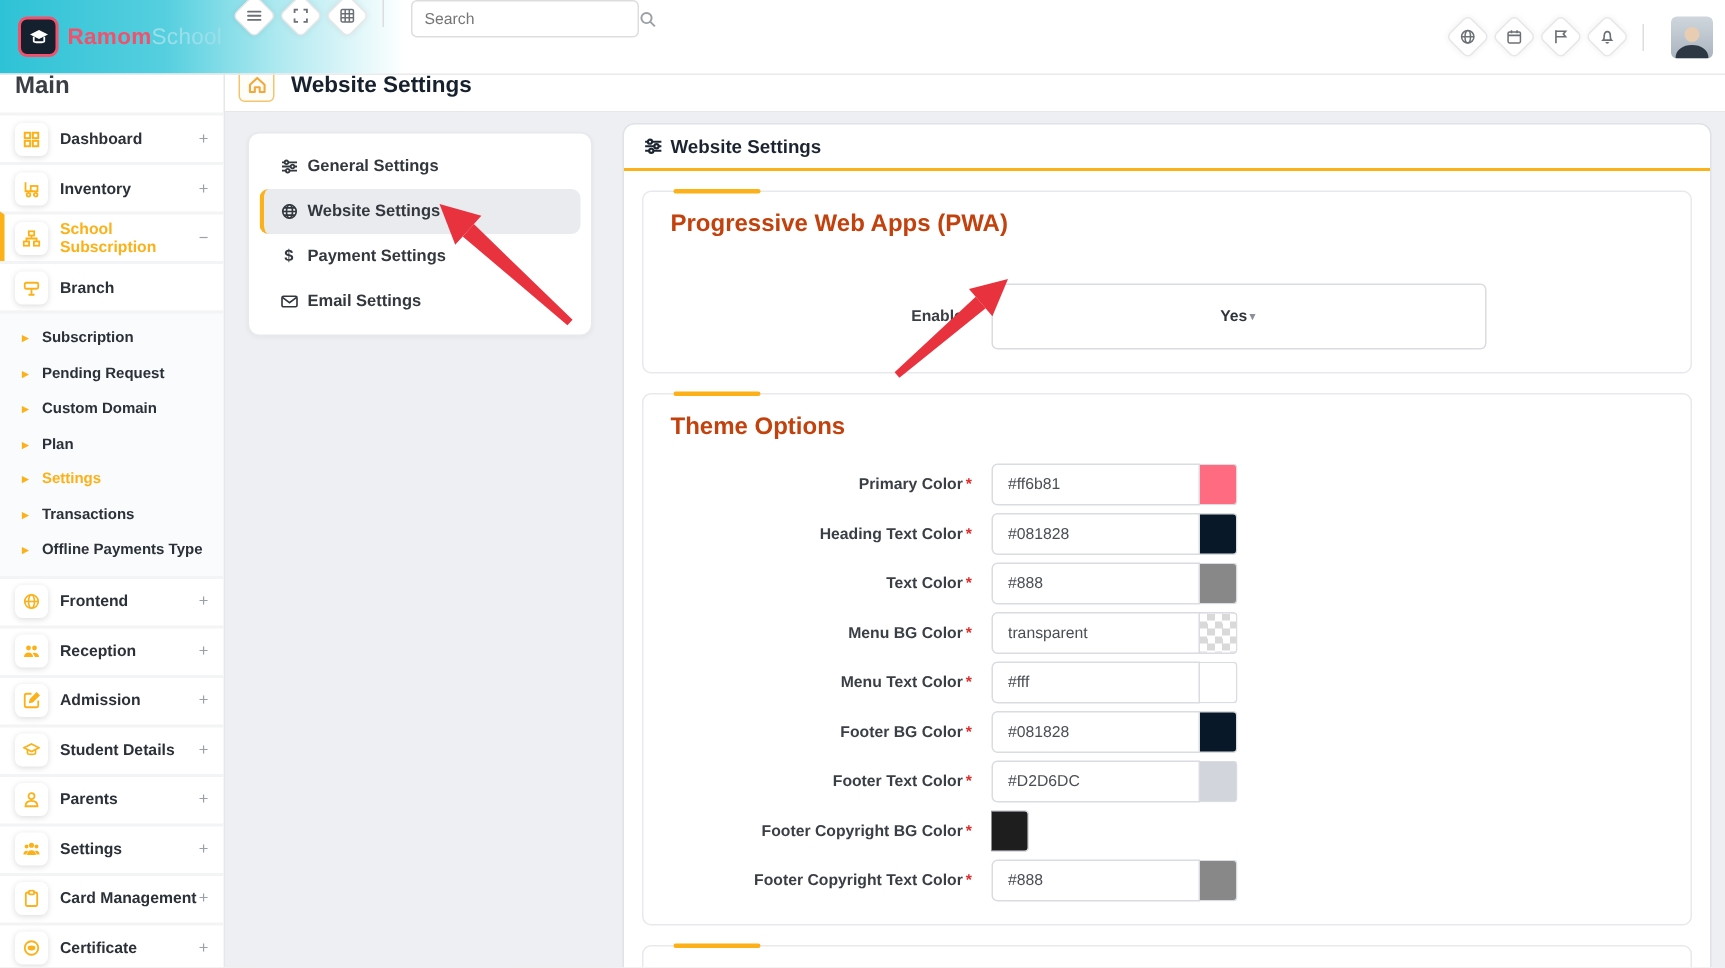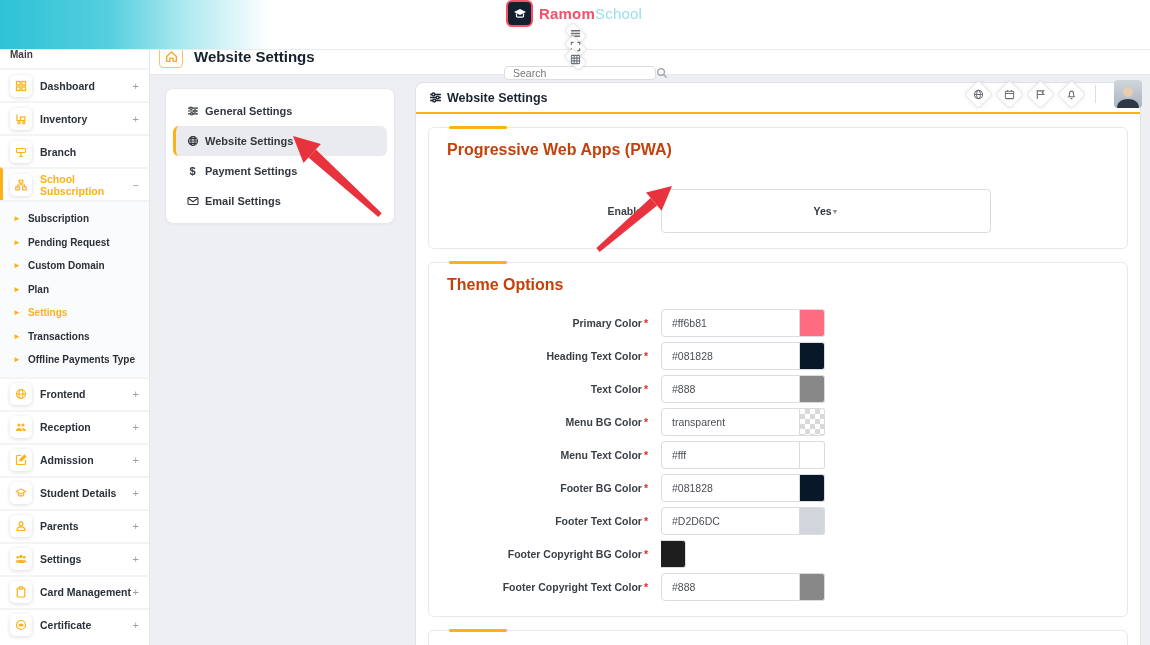--- a/index.html
+++ b/index.html
@@ -2,21 +2,21 @@
 <html><head>
 <meta charset="utf-8">
 <style>
   * { margin:0; padding:0; box-sizing:border-box; }
   body { font-family:"Liberation Sans", sans-serif; background:#dfe2e6; }
   .page { position:relative; width:1150px; height:645px; overflow:hidden; background:#edeff2; }
 
   
   .topbar { position:absolute; top:0; left:0; right:0; height:50px; z-index:20;
     background:linear-gradient(90deg,#2ec2d6 0px,#55cfdf 110px,#aee9f0 185px,#ffffff 270px,#ffffff 100%);
-    border-bottom:1px solid #e9eaec; display:flex; align-items:center; padding:0 8px;flex-direction:column; }
+    border-bottom:1px solid #e9eaec; display:flex; padding:0 8px; }
   .brand { display:flex; align-items:center; width:146px; flex:0 0 auto; }
   .brand-logo { width:27px; height:27px; background:#15202f; border:2px solid #f4506b; border-radius:6px;
     display:flex; align-items:center; justify-content:center; margin-left:4px; }
   .brand-text { margin-left:6px; font-size:15px; font-weight:bold; letter-spacing:.2px; }
   .brand-text .b1 { color:#f4506b; }
   .brand-text .b2 { color:#9adfe9; font-weight:normal; }
   .diamond { width:21px; height:21px; background:#fff; border:1px solid #e7e7e7; border-radius:4px;
     transform:rotate(45deg); display:flex; align-items:center; justify-content:center;
     box-shadow:0 0 5px rgba(0,0,0,.07); margin:0 5px; cursor:pointer; }
   .diamond .di { transform:rotate(-45deg); display:flex; color:#6b7076; }
@@ -33,21 +33,21 @@
   
   .breadcrumb { position:absolute; top:38px; left:150px; right:0; height:37px; background:#fff;
     border-bottom:1px solid #e5e7ea; display:flex; align-items:center; padding-left:9px; z-index:10; }
   .home-box { width:24px; height:24px; border:1px solid #f4c571; border-radius:4px; background:#fffdf8;
     display:flex; align-items:center; justify-content:center; color:#f2a93c; cursor:pointer; }
   .bc-title { margin-left:11px; font-size:15px; font-weight:bold; color:#16212d; }
 
   
   .sidebar { position:absolute; top:38px; left:0; bottom:0; width:150px; background:#fff;
     border-right:1px solid #e5e7ea; z-index:10; overflow:hidden; }
-  .side-label { padding:11px 10px 8px; font-size:10px; font-weight:bold; color:#3a3f45; }
+  .side-label { padding:11px 10px 8px; font-size:16px; font-weight:bold; color:#3a3f45; }
   .sitem { height:33px; display:flex; align-items:center; padding:0 10px; border-top:2px solid #f3f4f5;
     cursor:pointer; background:#fff; }
   .sicon { width:22px; height:22px; border-radius:5px; background:#fff; box-shadow:0 1px 4px rgba(0,0,0,.14);
     display:flex; align-items:center; justify-content:center; color:#fbb117; margin-right:8px; flex:0 0 auto; }
   .slabel { font-size:10.5px; font-weight:bold; color:#2b3138; flex:1; }
   .sexp { color:#9aa0a6; font-size:11px; }
   .sitem.active { border-left:3px solid #fbb117; padding-left:7px; }
   .sitem.active .slabel { color:#fbb117; }
   .submenu { background:#fafbfc; border-top:2px solid #f3f4f5; padding:5px 0; }
   .subitem { height:23.5px; display:flex; align-items:center; padding-left:13px; font-size:10px;
@@ -208,41 +208,41 @@
           <svg width="12" height="12" viewBox="0 0 12 12" fill="none" stroke="currentColor" stroke-width="1.2">
             <path d="M2 1.5v6h5"></path>
             <rect x="5.5" y="4" width="4.5" height="3.5"></rect>
             <circle cx="4" cy="9.8" r="1.2"></circle>
             <circle cx="8.8" cy="9.8" r="1.2"></circle>
           </svg>
         </span>
       <span class="slabel">Inventory</span>
       <span class="sexp">+</span>
     </div>
-    <div class="sitem">
-      <span class="sicon">
-          <svg width="12" height="12" viewBox="0 0 12 12" fill="none" stroke="currentColor" stroke-width="1.2">
-            <rect x="1.5" y="2.5" width="9" height="4" rx="1"></rect>
-            <path d="M6 6.5v4M4 10.5h4"></path>
-          </svg>
-        </span>
-      <span class="slabel">Branch</span>
-      <span class="sexp"></span>
-    </div>
     <div class="sitem active">
       <span class="sicon">
           <svg width="12" height="12" viewBox="0 0 12 12" fill="none" stroke="currentColor" stroke-width="1.2">
             <rect x="4.2" y="1.2" width="3.6" height="2.8"></rect>
             <rect x="0.8" y="8" width="3.6" height="2.8"></rect>
             <rect x="7.6" y="8" width="3.6" height="2.8"></rect>
             <path d="M6 4v2M2.6 8V6h6.8v2"></path>
           </svg>
         </span>
       <span class="slabel">School Subscription</span>
       <span class="sexp">−</span>
+    </div>
+    <div class="sitem">
+      <span class="sicon">
+          <svg width="12" height="12" viewBox="0 0 12 12" fill="none" stroke="currentColor" stroke-width="1.2">
+            <rect x="1.5" y="2.5" width="9" height="4" rx="1"></rect>
+            <path d="M6 6.5v4M4 10.5h4"></path>
+          </svg>
+        </span>
+      <span class="slabel">Branch</span>
+      <span class="sexp"></span>
     </div>
 
     <div class="submenu">
       <div class="subitem">
           <span class="tri">►</span>
           <span class="sub-label">Subscription</span>
         </div>
       <div class="subitem">
           <span class="tri">►</span>
           <span class="sub-label">Pending Request</span>

